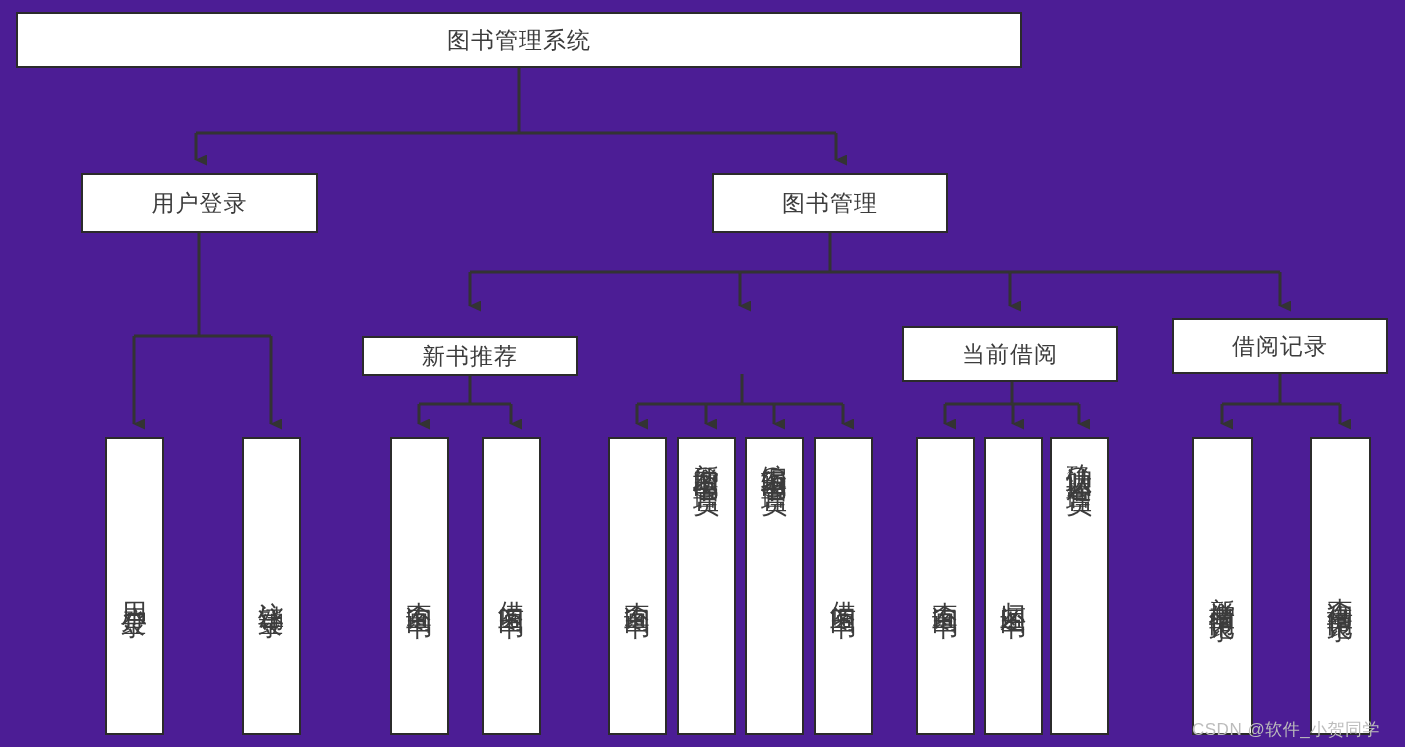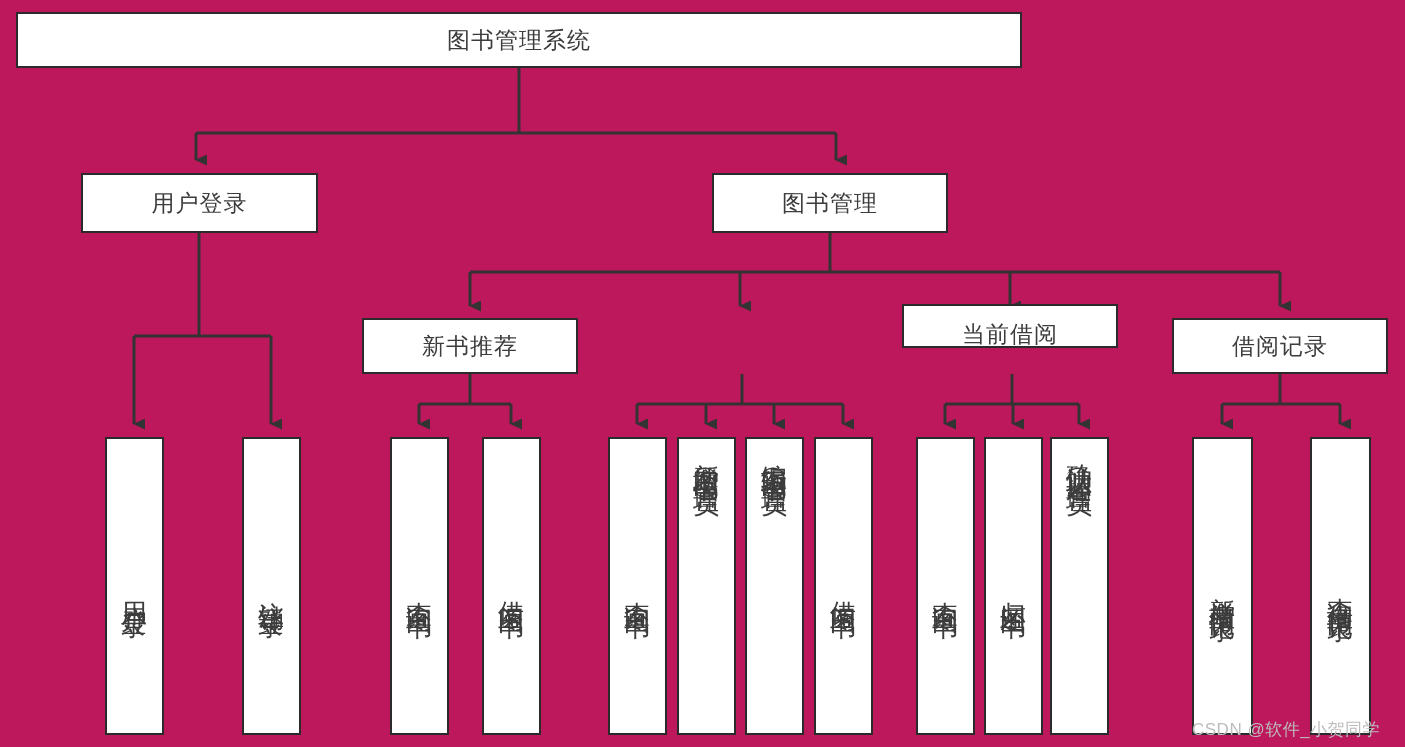--- a/index.html
+++ b/index.html
@@ -7,21 +7,21 @@
     padding: 0;
     background: #ffffff;
   }
   body {
     font-family: "Liberation Sans", "DejaVu Sans", sans-serif;
   }
   #canvas {
     position: relative;
     width: 1405px;
     height: 747px;
-    background: #be185d;
+    background: #4c1d95;
     overflow: hidden;
   }
   svg#wires {
     position: absolute;
     left: 0;
     top: 0;
     width: 1405px;
     height: 747px;
     pointer-events: none;
   }
@@ -143,24 +143,24 @@
     <span class="label">图书管理系统</span>
   </div>
 
   <div class="node h" style="left:81px; top:173px; width:237px; height:60px;">
     <span class="label">用户登录</span>
   </div>
   <div class="node h" style="left:712px; top:173px; width:236px; height:60px;align-items:center;">
     <span class="label">图书管理</span>
   </div>
 
-  <div class="node h" style="left:362px; top:318px; width:216px; height:56px;">
+  <div class="node h" style="left:362px; top:336px; width:216px; height:40px;">
     <span class="label">新书推荐</span>
   </div>
-  <div class="node h" style="left:902px; top:304px; width:216px; height:44px;align-items:flex-end;">
+  <div class="node h" style="left:902px; top:326px; width:216px; height:56px;">
     <span class="label">当前借阅</span>
   </div>
   <div class="node h" style="left:1172px; top:318px; width:216px; height:56px;">
     <span class="label">借阅记录</span>
   </div>
 
   <div class="node v mid" style="left:105px; top:437px; width:59px; height:298px;">
     <span class="label">用户登录</span>
   </div>
   <div class="node v mid" style="left:242px; top:437px; width:59px; height:298px;">

